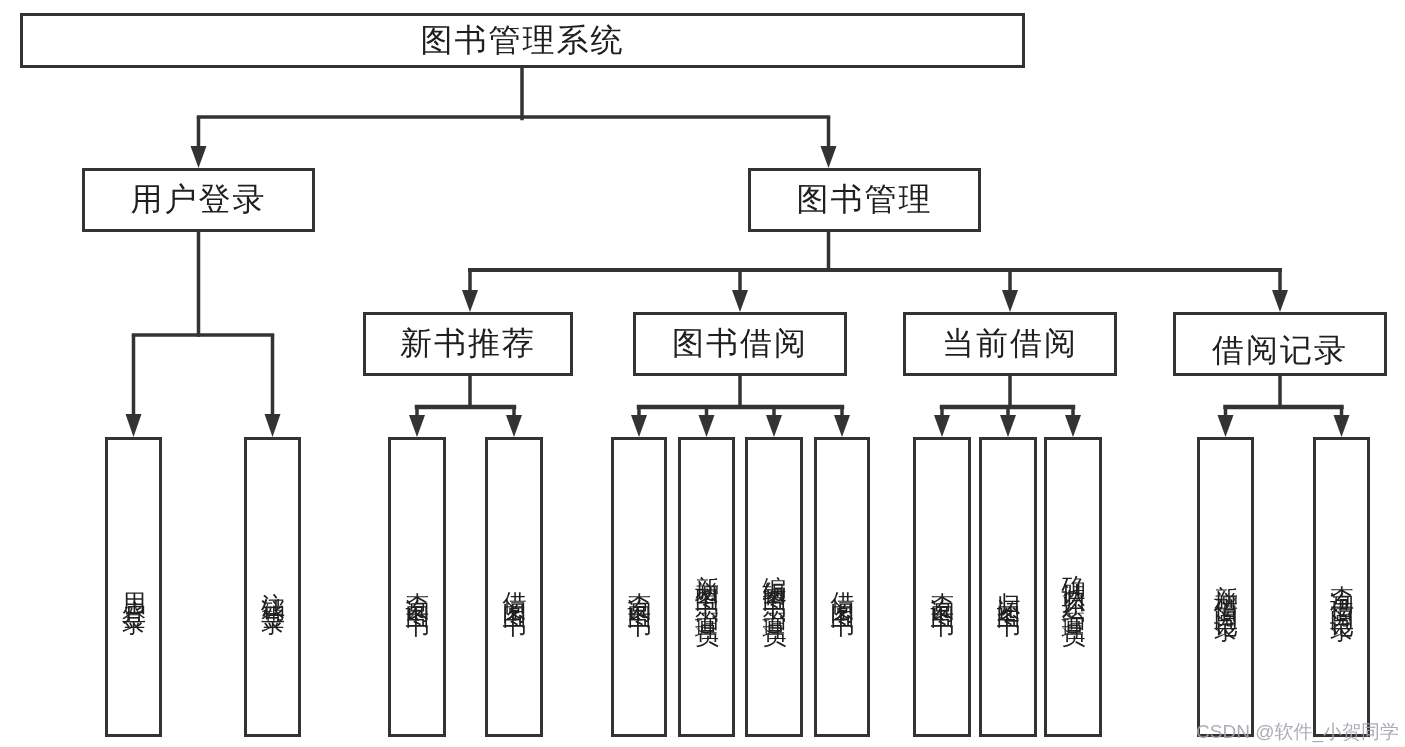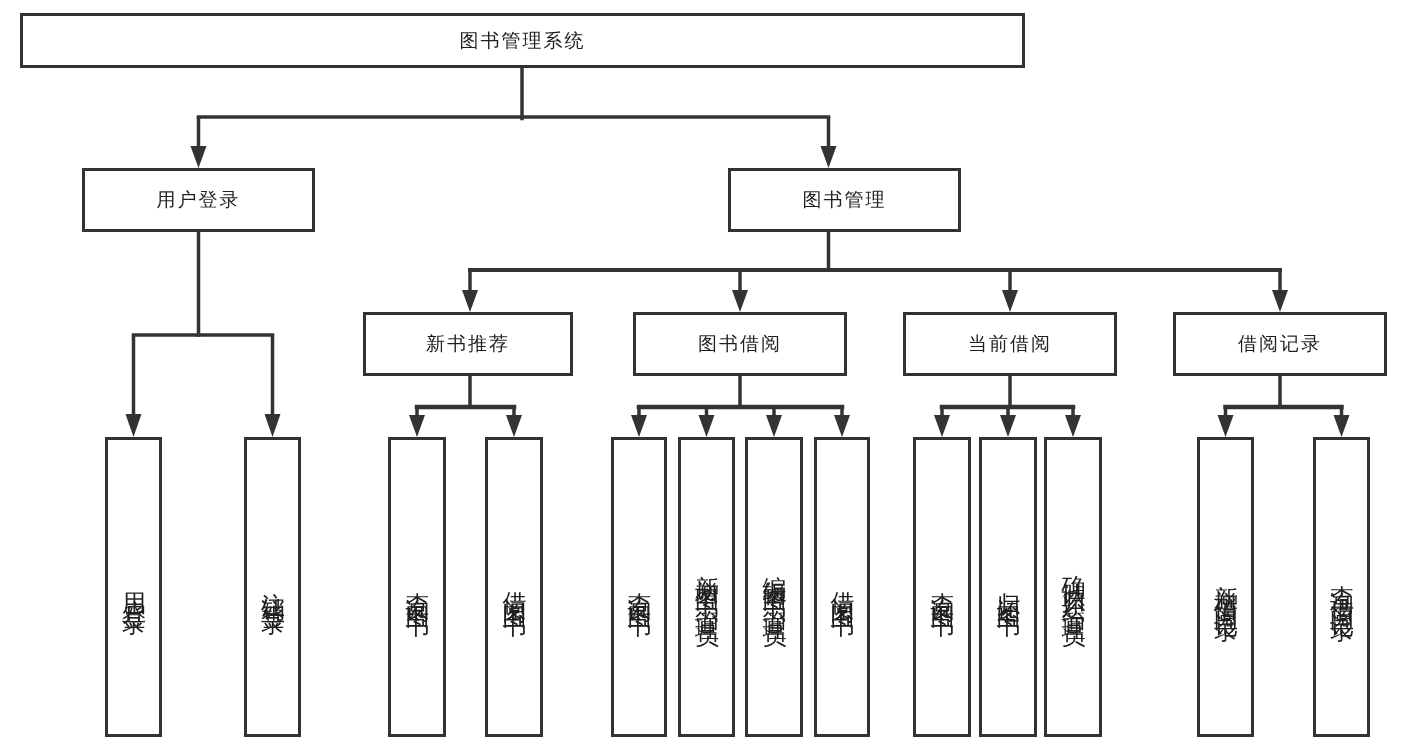--- a/index.html
+++ b/index.html
@@ -22,39 +22,39 @@
     box-sizing: border-box;
     border: 3px solid #333333;
     background: #ffffff;
     display: flex;
     align-items: center;
     justify-content: center;
     color: #1f1f1f;
     z-index: 2;
   }
   .hlabel {
-    font-size: 19px;
+    font-size: 32px;
     letter-spacing: 2px;
     white-space: nowrap;
   }
   .leaf .vlabel {
     writing-mode: vertical-rl;
     text-orientation: mixed;
     font-size: 24px;
     letter-spacing: 7px;
     line-height: 1.2;
     white-space: nowrap;
   }
   .box-root   { left: 20px;  top: 13px;  width: 1005px; height: 55px; }
   .box-l2-a   { left: 82px;  top: 168px; width: 233px;  height: 64px; }
-  .box-l2-b   { left: 728px; top: 168px; width: 233px;  height: 64px; }
+  .box-l2-b   { left: 748px; top: 168px; width: 233px;  height: 64px; }
   .box-l3-0   { left: 363px; top: 312px; width: 210px;  height: 64px; }
   .box-l3-1   { left: 633px; top: 312px; width: 214px;  height: 64px; }
   .box-l3-2   { left: 903px; top: 312px; width: 214px;  height: 64px; }
-  .box-l3-3   { left: 1173px;top: 312px; width: 214px;  height: 64px; }
+  .box-l3-3   { left: 1173px;top: 312px; width: 214px;  height: 64px; align-items: flex-end; }
   .leaf { top: 437px; height: 300px; }
   .leaf-1  { left: 105px;  width: 57px; }
   .leaf-2  { left: 244px;  width: 57px; }
   .leaf-3  { left: 388px;  width: 58px; }
   .leaf-4  { left: 485px;  width: 58px; }
   .leaf-5  { left: 611px;  width: 56px; }
   .leaf-6  { left: 678px;  width: 57px; }
   .leaf-7  { left: 745px;  width: 58px; }
   .leaf-8  { left: 814px;  width: 56px; }
   .leaf-9  { left: 913px;  width: 58px; }
@@ -217,13 +217,14 @@
     <span class="vlabel">确认归还（管理员）</span>
   </div>
 
   <div class="box leaf leaf-12">
     <span class="vlabel">新增借阅记录</span>
   </div>
   <div class="box leaf leaf-13">
     <span class="vlabel">查询借阅记录</span>
   </div>
 
+  <div class="watermark">CSDN @软件_小贺同学</div>
 </div>
 
 </body></html>

